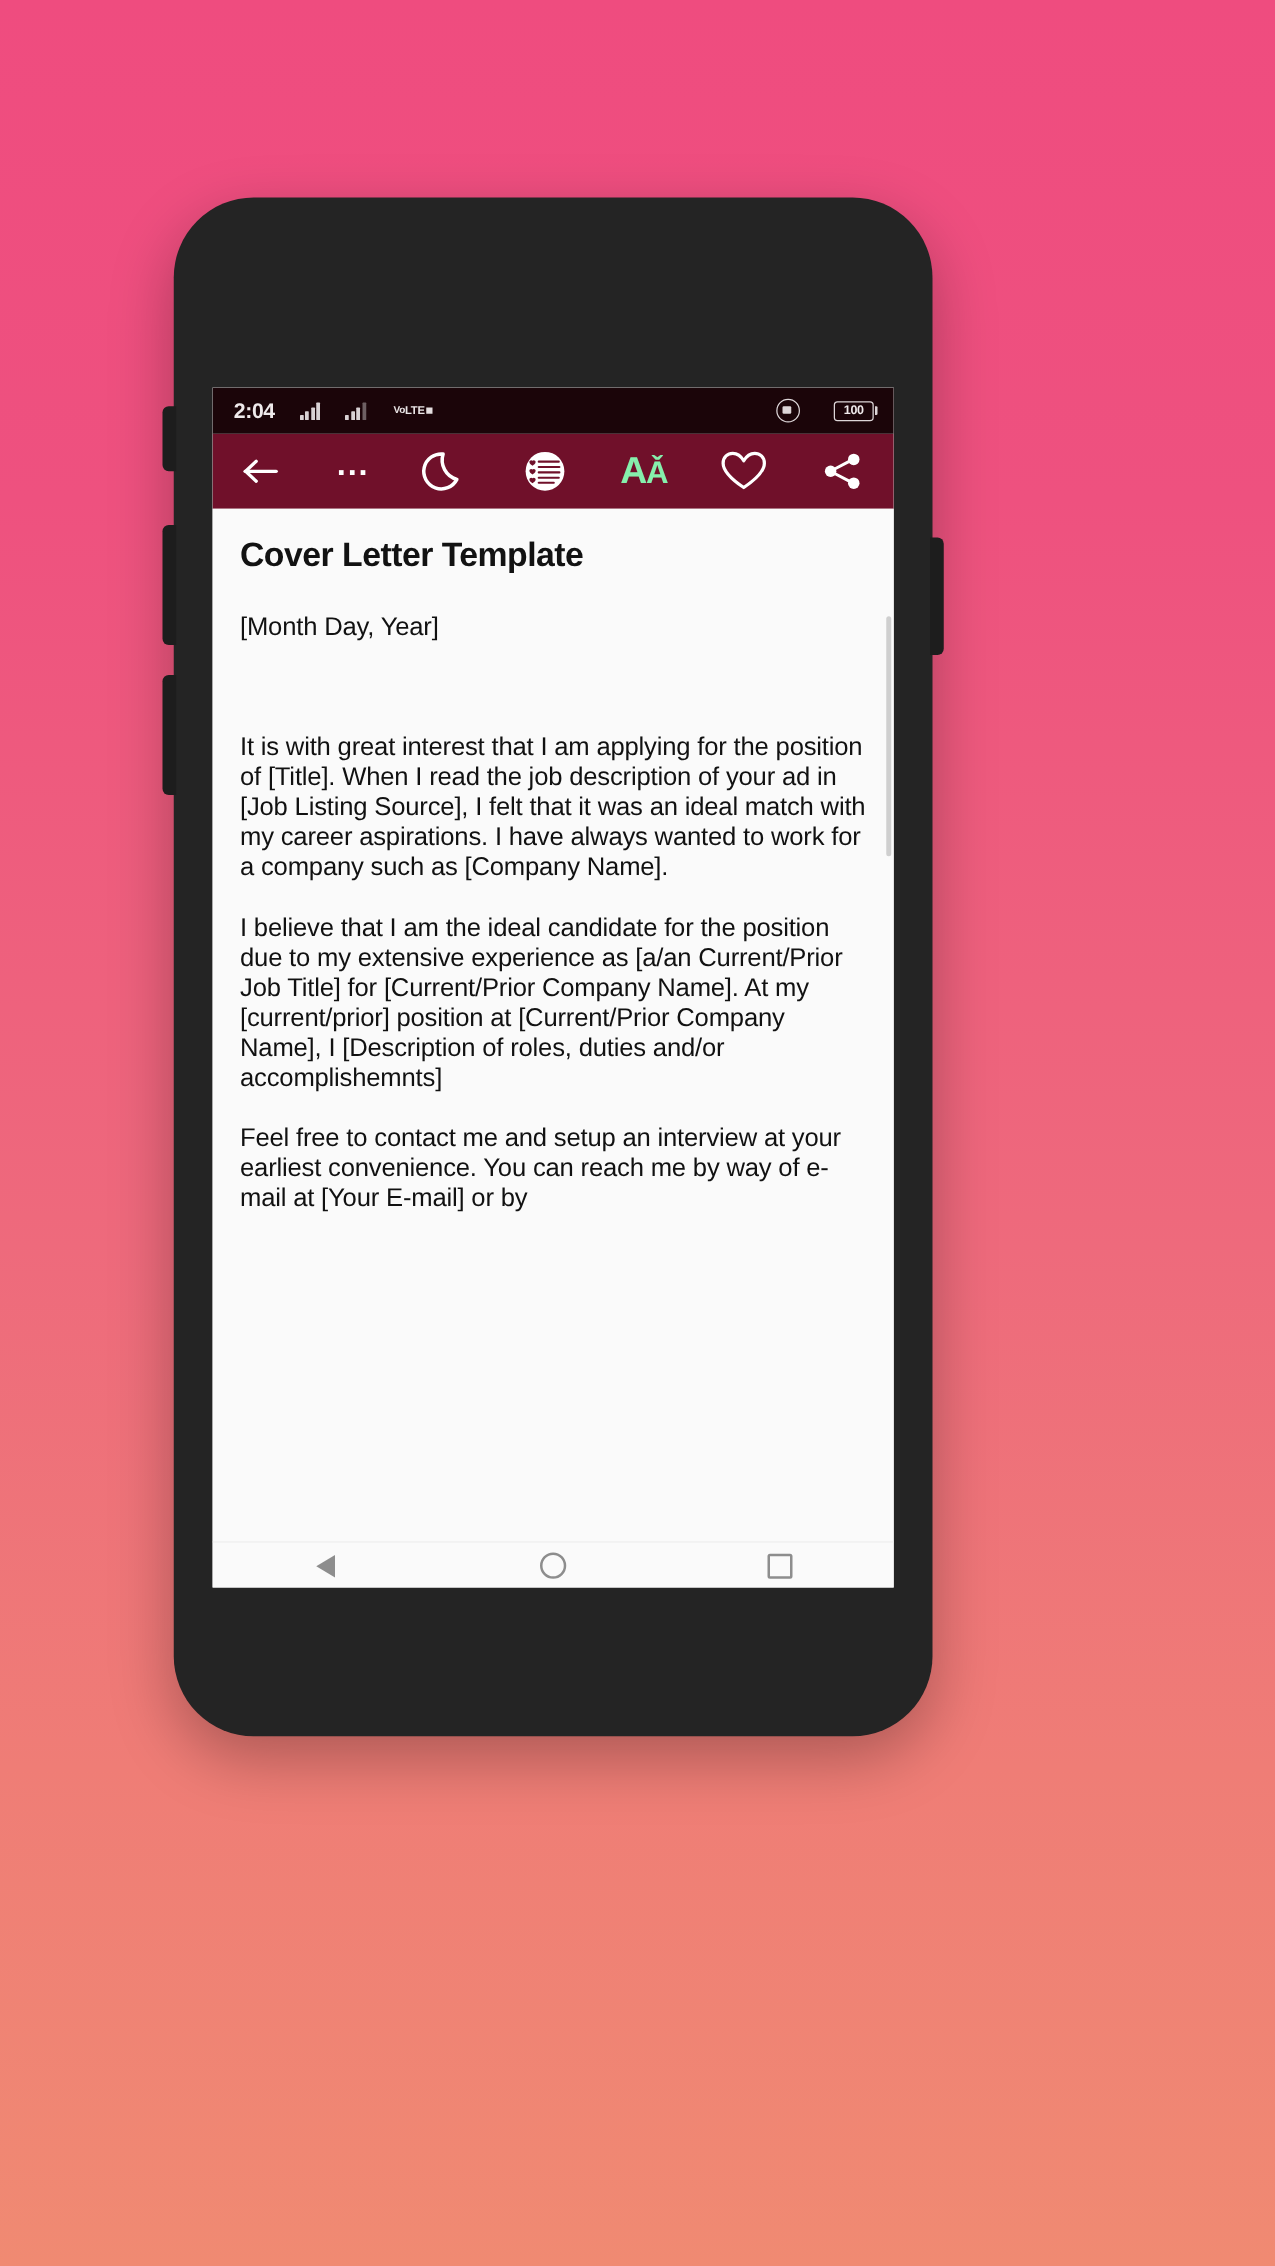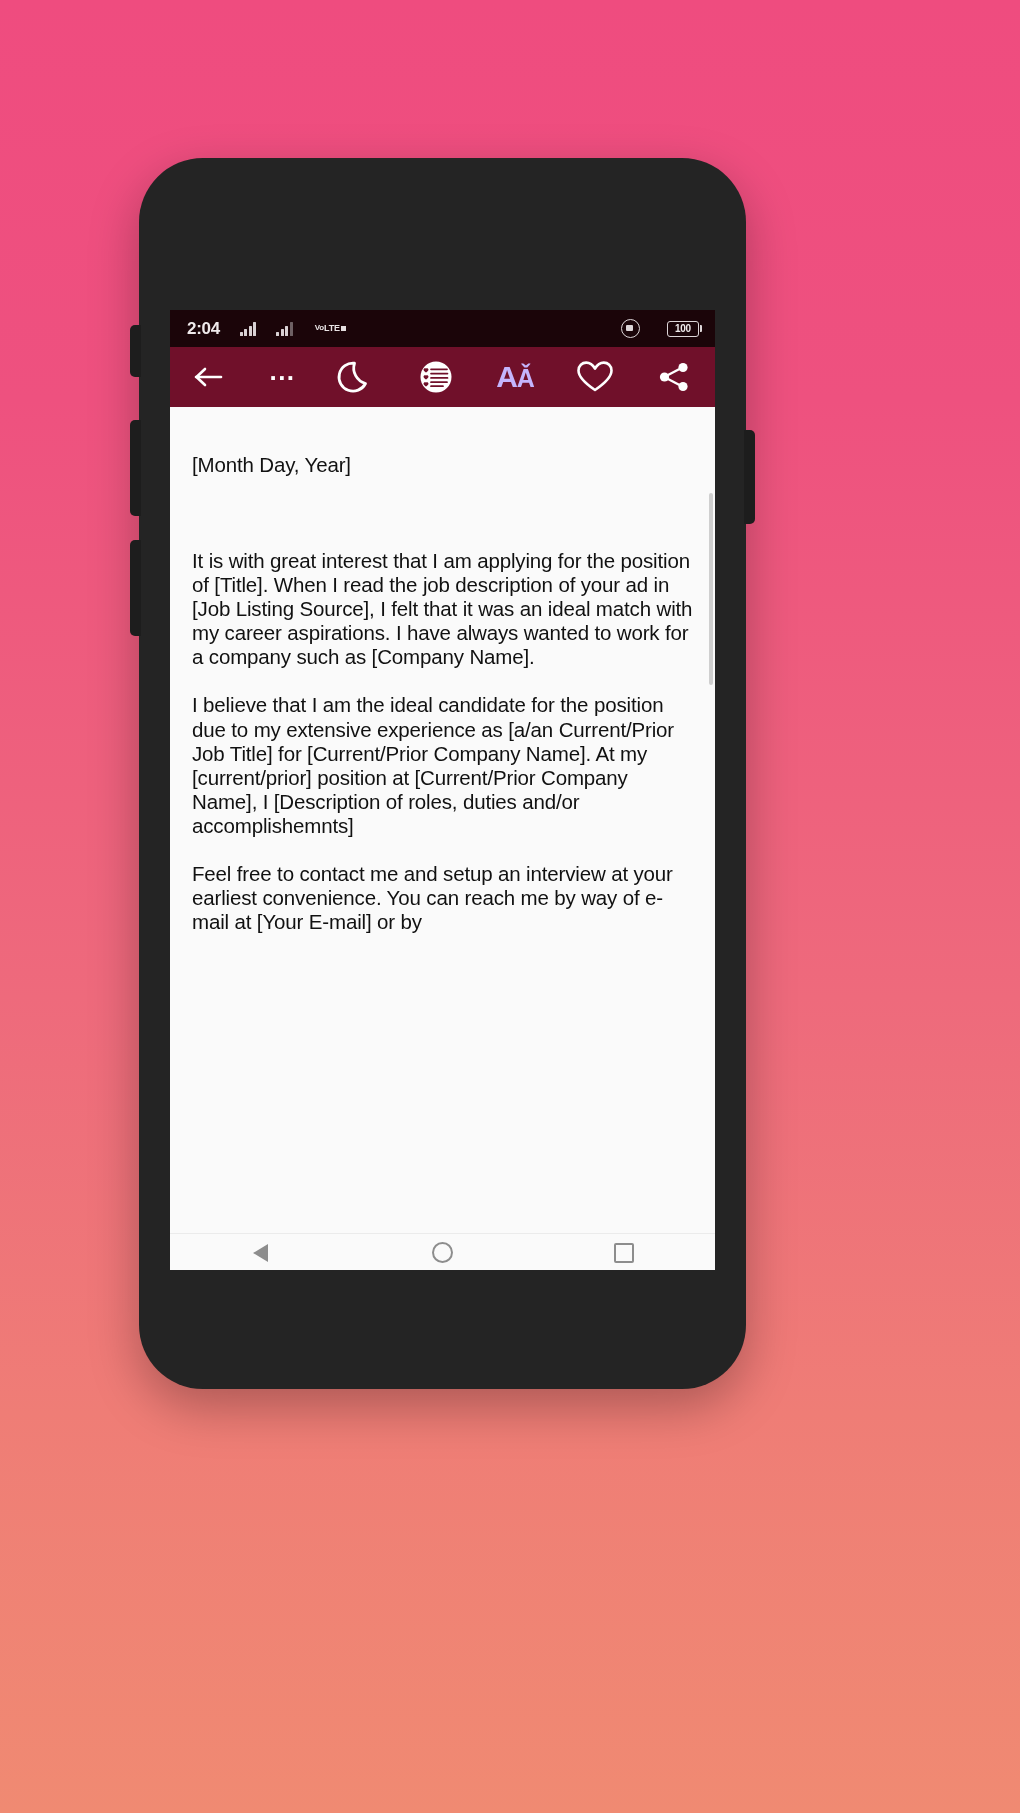--- a/index.html
+++ b/index.html
@@ -174,21 +174,21 @@
   #tb-more {
     color: #ffffff;
     font-size: 26px;
     line-height: 10px;
     letter-spacing: 1.5px;
     font-weight: bold;
     padding-bottom: 12px;
     width: 34px;
   }
   .aa-icon {
-    color: #c4b5fd;
+    color: #86efac;
     font-weight: bold;
     font-size: 30px;
     line-height: 1;
     letter-spacing: -1px;
     font-family: "Liberation Sans", sans-serif;
   }
   .aa-icon .small { font-size: 25px; }
 
   
   #doc {
@@ -375,20 +375,21 @@
               <circle cx="27" cy="27.5" r="4.6" fill="#ffffff"></circle>
               <circle cx="8.5" cy="18" r="4.6" fill="#ffffff"></circle>
               <path d="M12.5 15.8 L23 10.3 M12.5 20.2 L23 25.7" stroke="#ffffff" stroke-width="2.4" stroke-linecap="round" fill="none"></path>
             </svg>
           </span>
         </div>
 
       </div>
 
       <div id="doc">
+        <h1 id="doc-title">Cover Letter Template</h1>
 
         <div class="gap"></div>
         <p class="para">[Month Day, Year]</p>
         <div class="gap"></div>
         <div class="gap"></div>
         <div class="gap"></div>
         <p class="para">It is with great interest that I am applying for the position of [Title]. When I read the job description of your ad in [Job Listing Source], I felt that it was an ideal match with my career aspirations. I have always wanted to work for a company such as [Company Name].</p>
         <div class="gap"></div>
         <p class="para">I believe that I am the ideal candidate for the position due to my extensive experience as [a/an Current/Prior Job Title] for [Current/Prior Company Name]. At my [current/prior] position at [Current/Prior Company Name], I [Description of roles, duties and/or accomplishemnts]</p>
         <div class="gap"></div>

